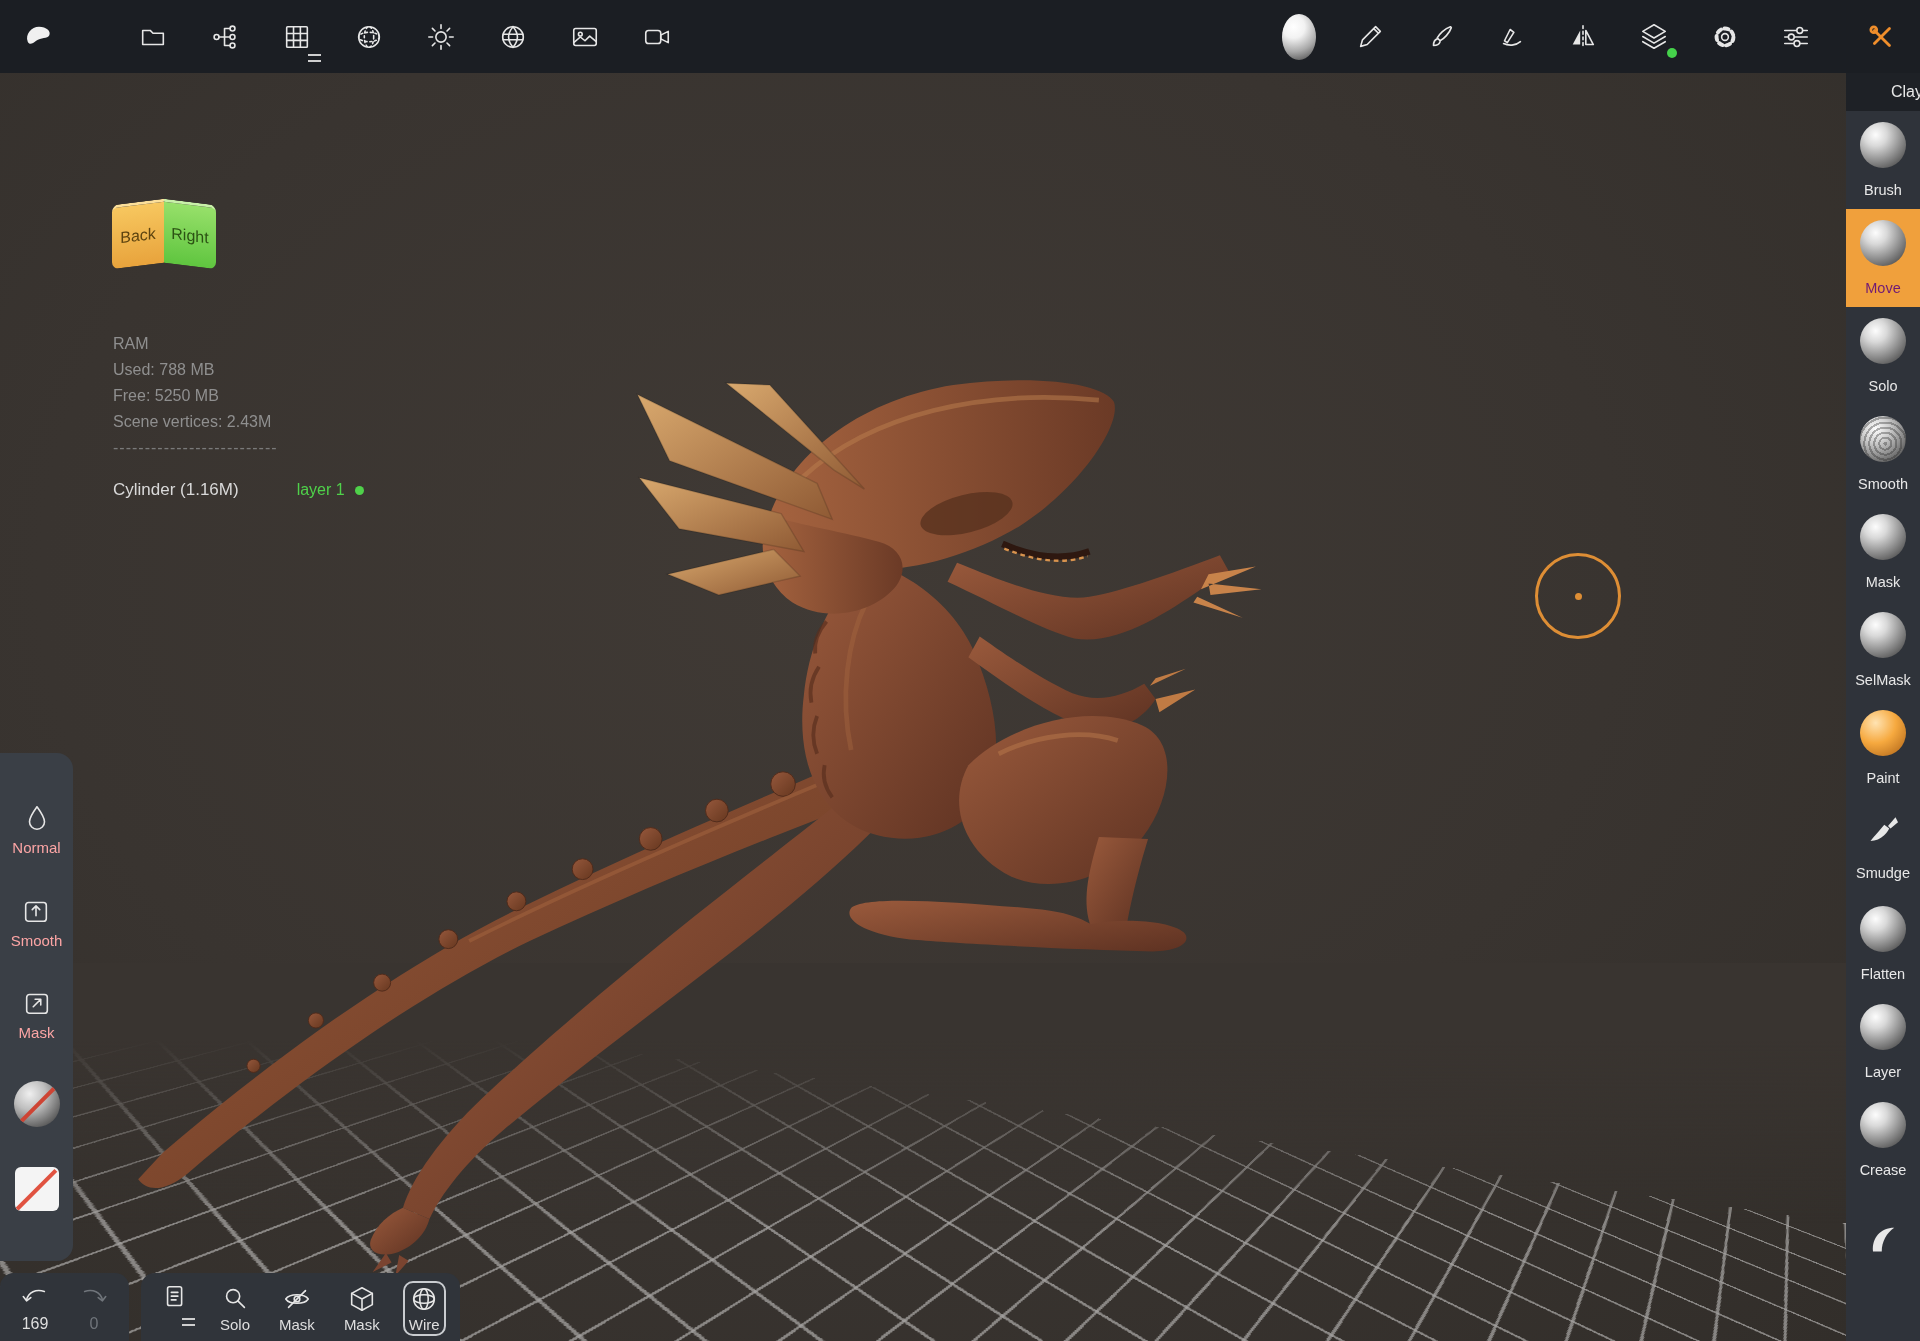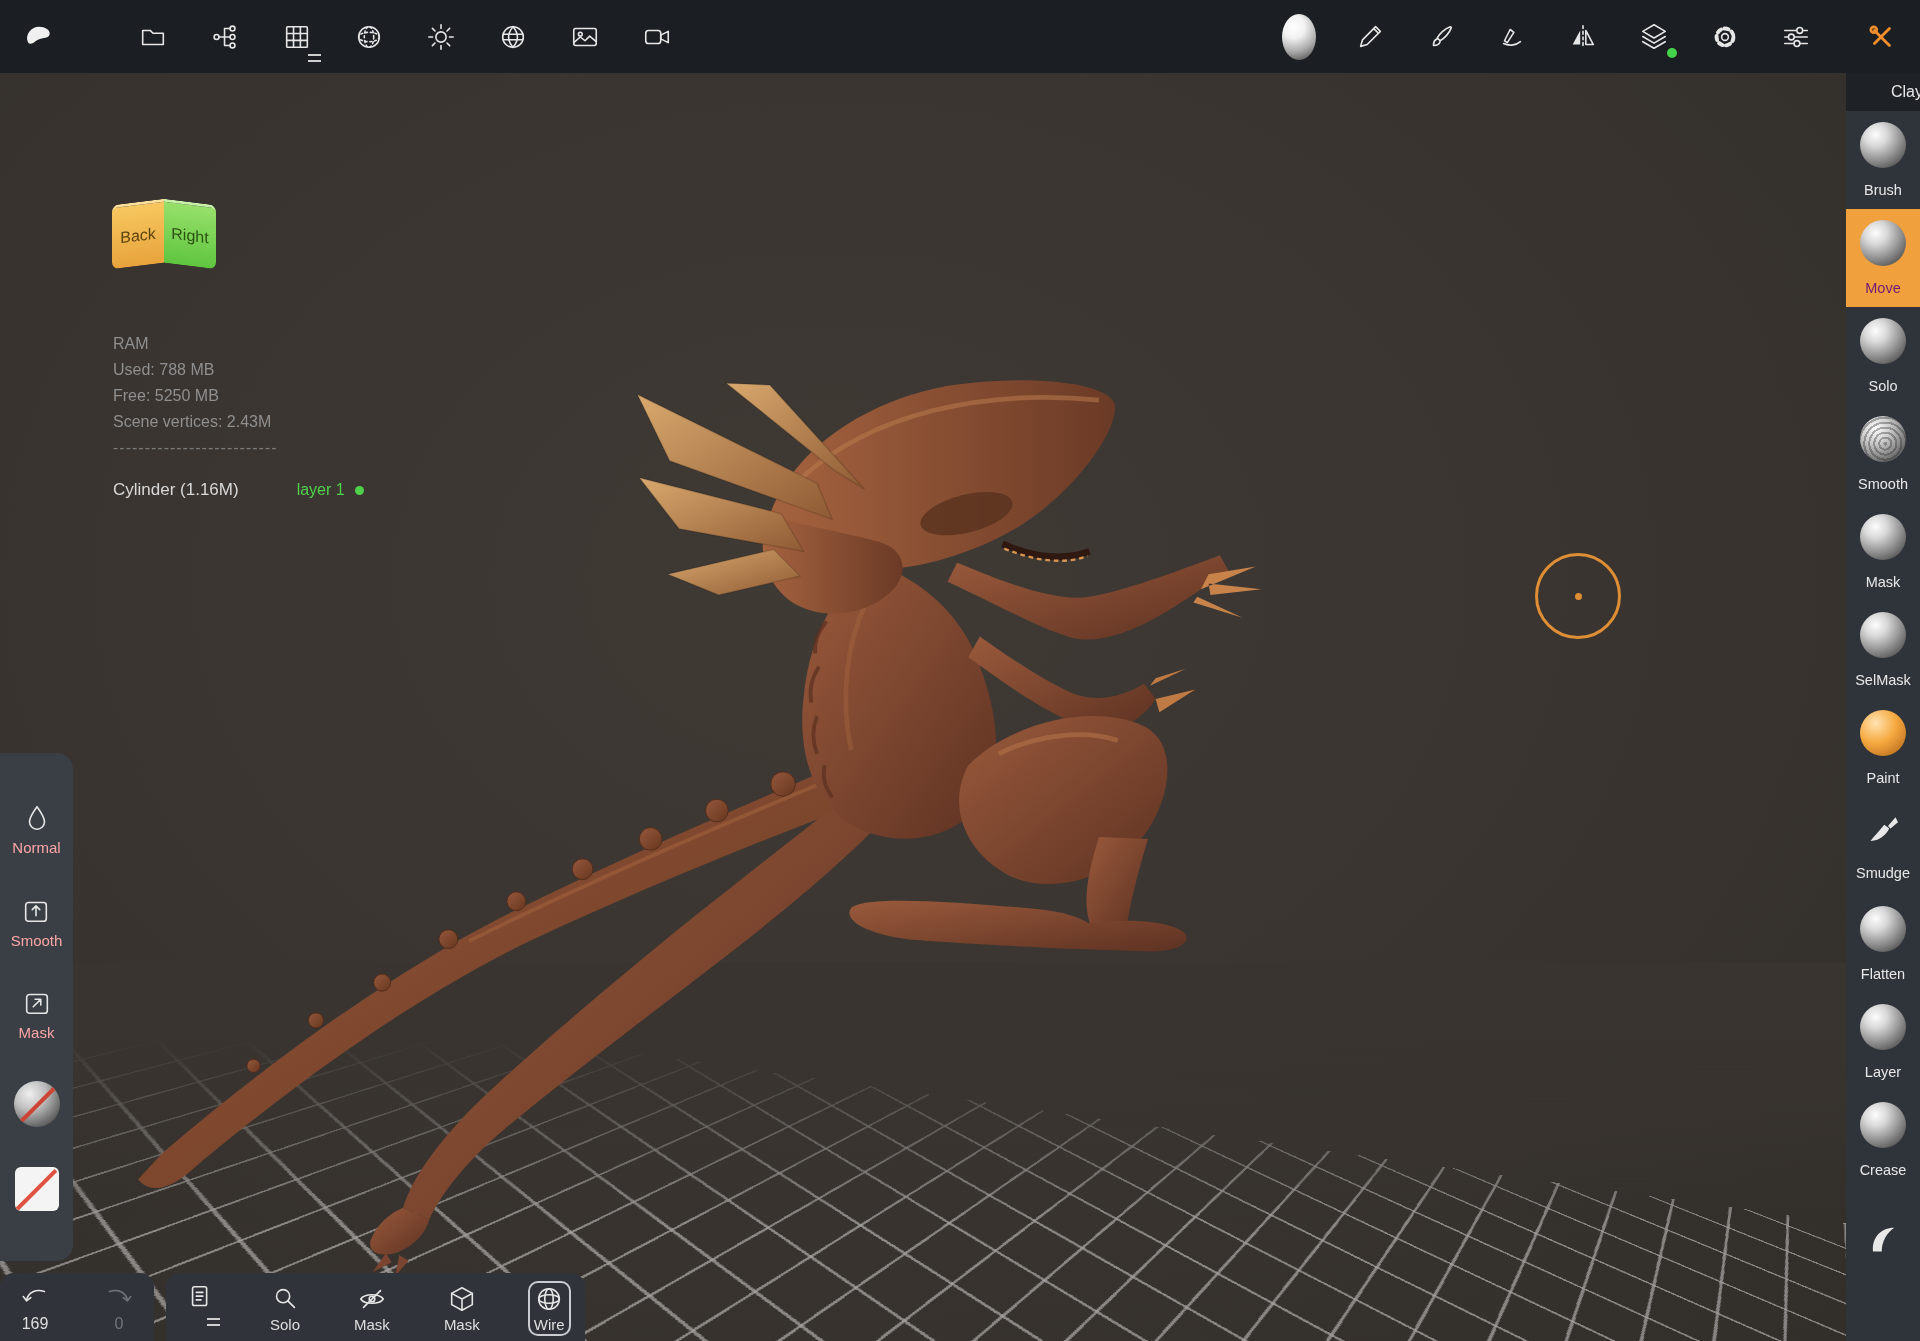--- a/index.html
+++ b/index.html
@@ -74,21 +74,21 @@
   .lp2-item { display: flex; flex-direction: column; align-items: center; gap: 6px; font-size: 15px; color: #fca5a5; cursor: pointer; }
   .falloff-ball { width: 46px; height: 46px; border-radius: 50%; position: relative; overflow: hidden;
     background: radial-gradient(circle at 34% 28%, #EFEFEF 0%, #BFBFBF 35%, #6E6E6E 70%, #2E2E2E 100%); }
   .falloff-ball .slash, .plane-swatch .slash { position: absolute; left: -12%; top: 50%; width: 124%; height: 4px;
     background: #CE4434; transform: rotate(-45deg); }
   .plane-swatch { width: 44px; height: 44px; border-radius: 6px; background: #F4F4F4; position: relative; overflow: hidden; }
   .plane-swatch .slash { background: #E05240; transform: rotate(-45deg); top: 48%; }
 
   
   .bottombar { position: absolute; left: 0; bottom: 0; z-index: 30; display: flex; align-items: flex-end; gap: 12px; }
-  .bb-panel { background: #30343A; border-radius: 14px 14px 0 0; display: flex; align-items: center; padding: 8px 14px 6px; gap: 42px; height: 68px; }
+  .bb-panel { background: #30343A; border-radius: 14px 14px 0 0; display: flex; align-items: center; padding: 8px 14px 6px; gap: 17px; height: 68px; }
   .bb-item { display: flex; flex-direction: column; align-items: center; gap: 2px; font-size: 15px; color: #DFDFDF; cursor: pointer; padding: 3px 6px; }
   .bb-item .cnt { font-size: 16px; }
   .bb-item.dim, .bb-item.dim svg.ic { color: #70757B; stroke: #70757B; }
   .bb-item.active { border: 2px solid #C9CCD0; border-radius: 10px; padding: 1px 4px; }
 
   
   .right-toolbar { position: absolute; top: 73px; right: 0; bottom: 0; width: 74px; background: #2F333A; z-index: 40;
     display: flex; flex-direction: column; }
   .rt-header { height: 38px; background: #1E2126; display: flex; align-items: center; justify-content: center;
     font-size: 16px; color: #E8E8E8; padding-left: 48px; }

